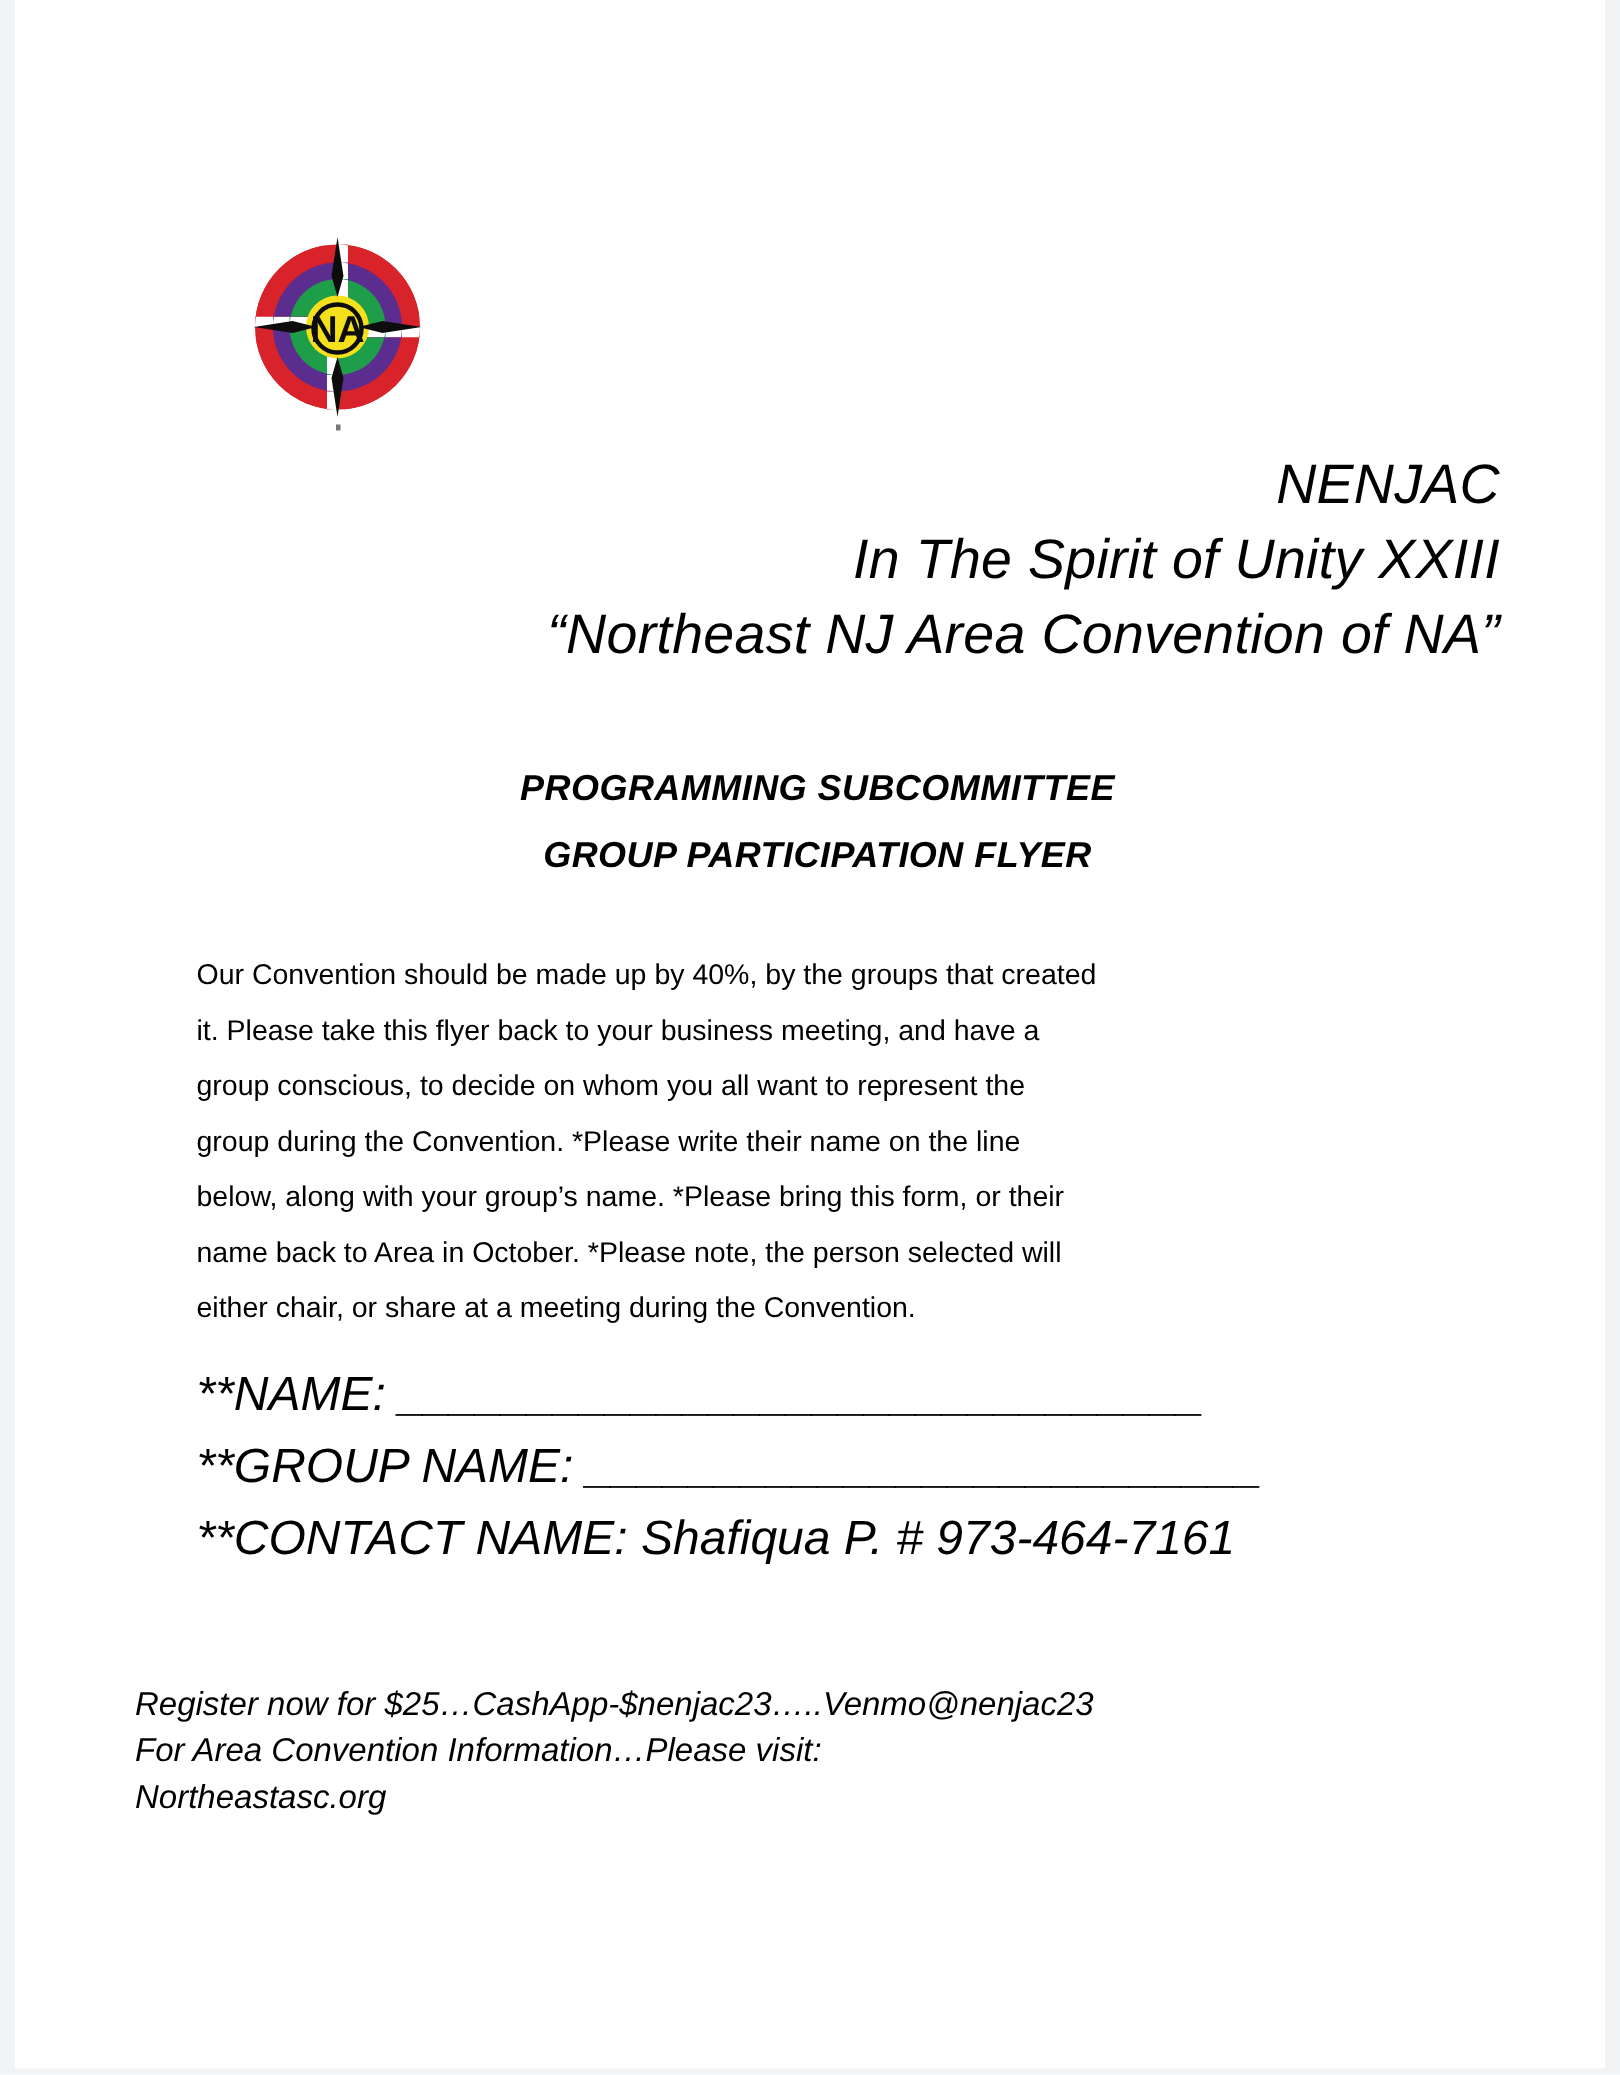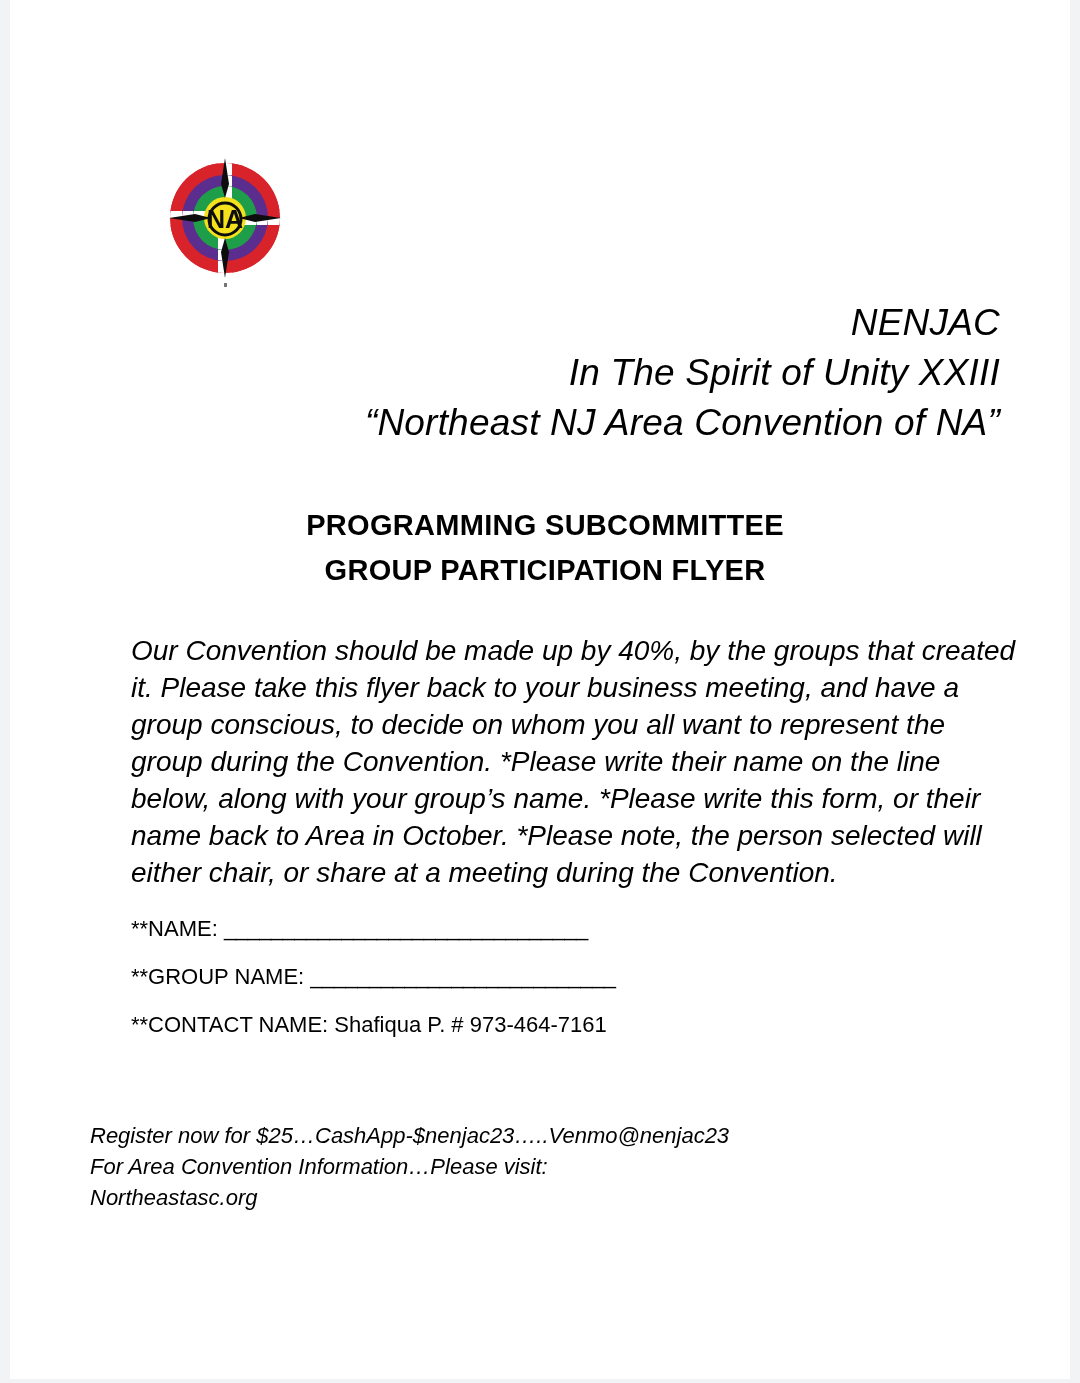--- a/index.html
+++ b/index.html
@@ -71,50 +71,51 @@
 
   
   .subhead-block {
     position: absolute;
     left: 90px;
     top: 503px;
     width: 910px;
     text-align: center;
   }
   .subhead-line {
+    font-style: italic;
     font-weight: bold;
-    font-size: 29px;
+    font-size: 24px;
     line-height: 45px;
     letter-spacing: 0.3px;
     white-space: nowrap;
   }
 
   
   .body-block {
     position: absolute;
     left: 131px;
     top: 632px;
     width: 806px;
   }
   .body-line {
-    font-style: italic;
-    font-size: 28px;
+    font-size: 19px;
     line-height: 37px;
     white-space: nowrap;
   }
 
   
   .form-block {
     position: absolute;
     left: 131px;
     top: 905px;
     width: 820px;
   }
   .form-row {
-    font-size: 22px;
+    font-style: italic;
+    font-size: 32px;
     line-height: 48px;
     white-space: nowrap;
   }
   .form-label { }
   .form-rule {
     letter-spacing: -0.5px;
   }
 
   
   .footer-block {
@@ -192,21 +193,21 @@
   <div class="subhead-block">
     <div class="subhead-line">PROGRAMMING SUBCOMMITTEE</div>
     <div class="subhead-line">GROUP PARTICIPATION FLYER</div>
   </div>
 
   <div class="body-block">
     <div class="body-line">Our Convention should be made up by 40%, by the groups that created</div>
     <div class="body-line">it. Please take this flyer back to your business meeting, and have a</div>
     <div class="body-line">group conscious, to decide on whom you all want to represent the</div>
     <div class="body-line">group during the Convention.  *Please write their name on the line</div>
-    <div class="body-line">below, along with your group’s name.  *Please write this form, or their</div>
+    <div class="body-line">below, along with your group’s name.  *Please bring this form, or their</div>
     <div class="body-line">name back to Area in October. *Please note, the person selected will</div>
     <div class="body-line">either chair, or share at a meeting during the Convention.</div>
   </div>
 
   <div class="form-block">
 
     <div class="form-row">
       <span class="form-label">**NAME: </span><span class="form-rule">_______________________________</span>
     </div>
 

